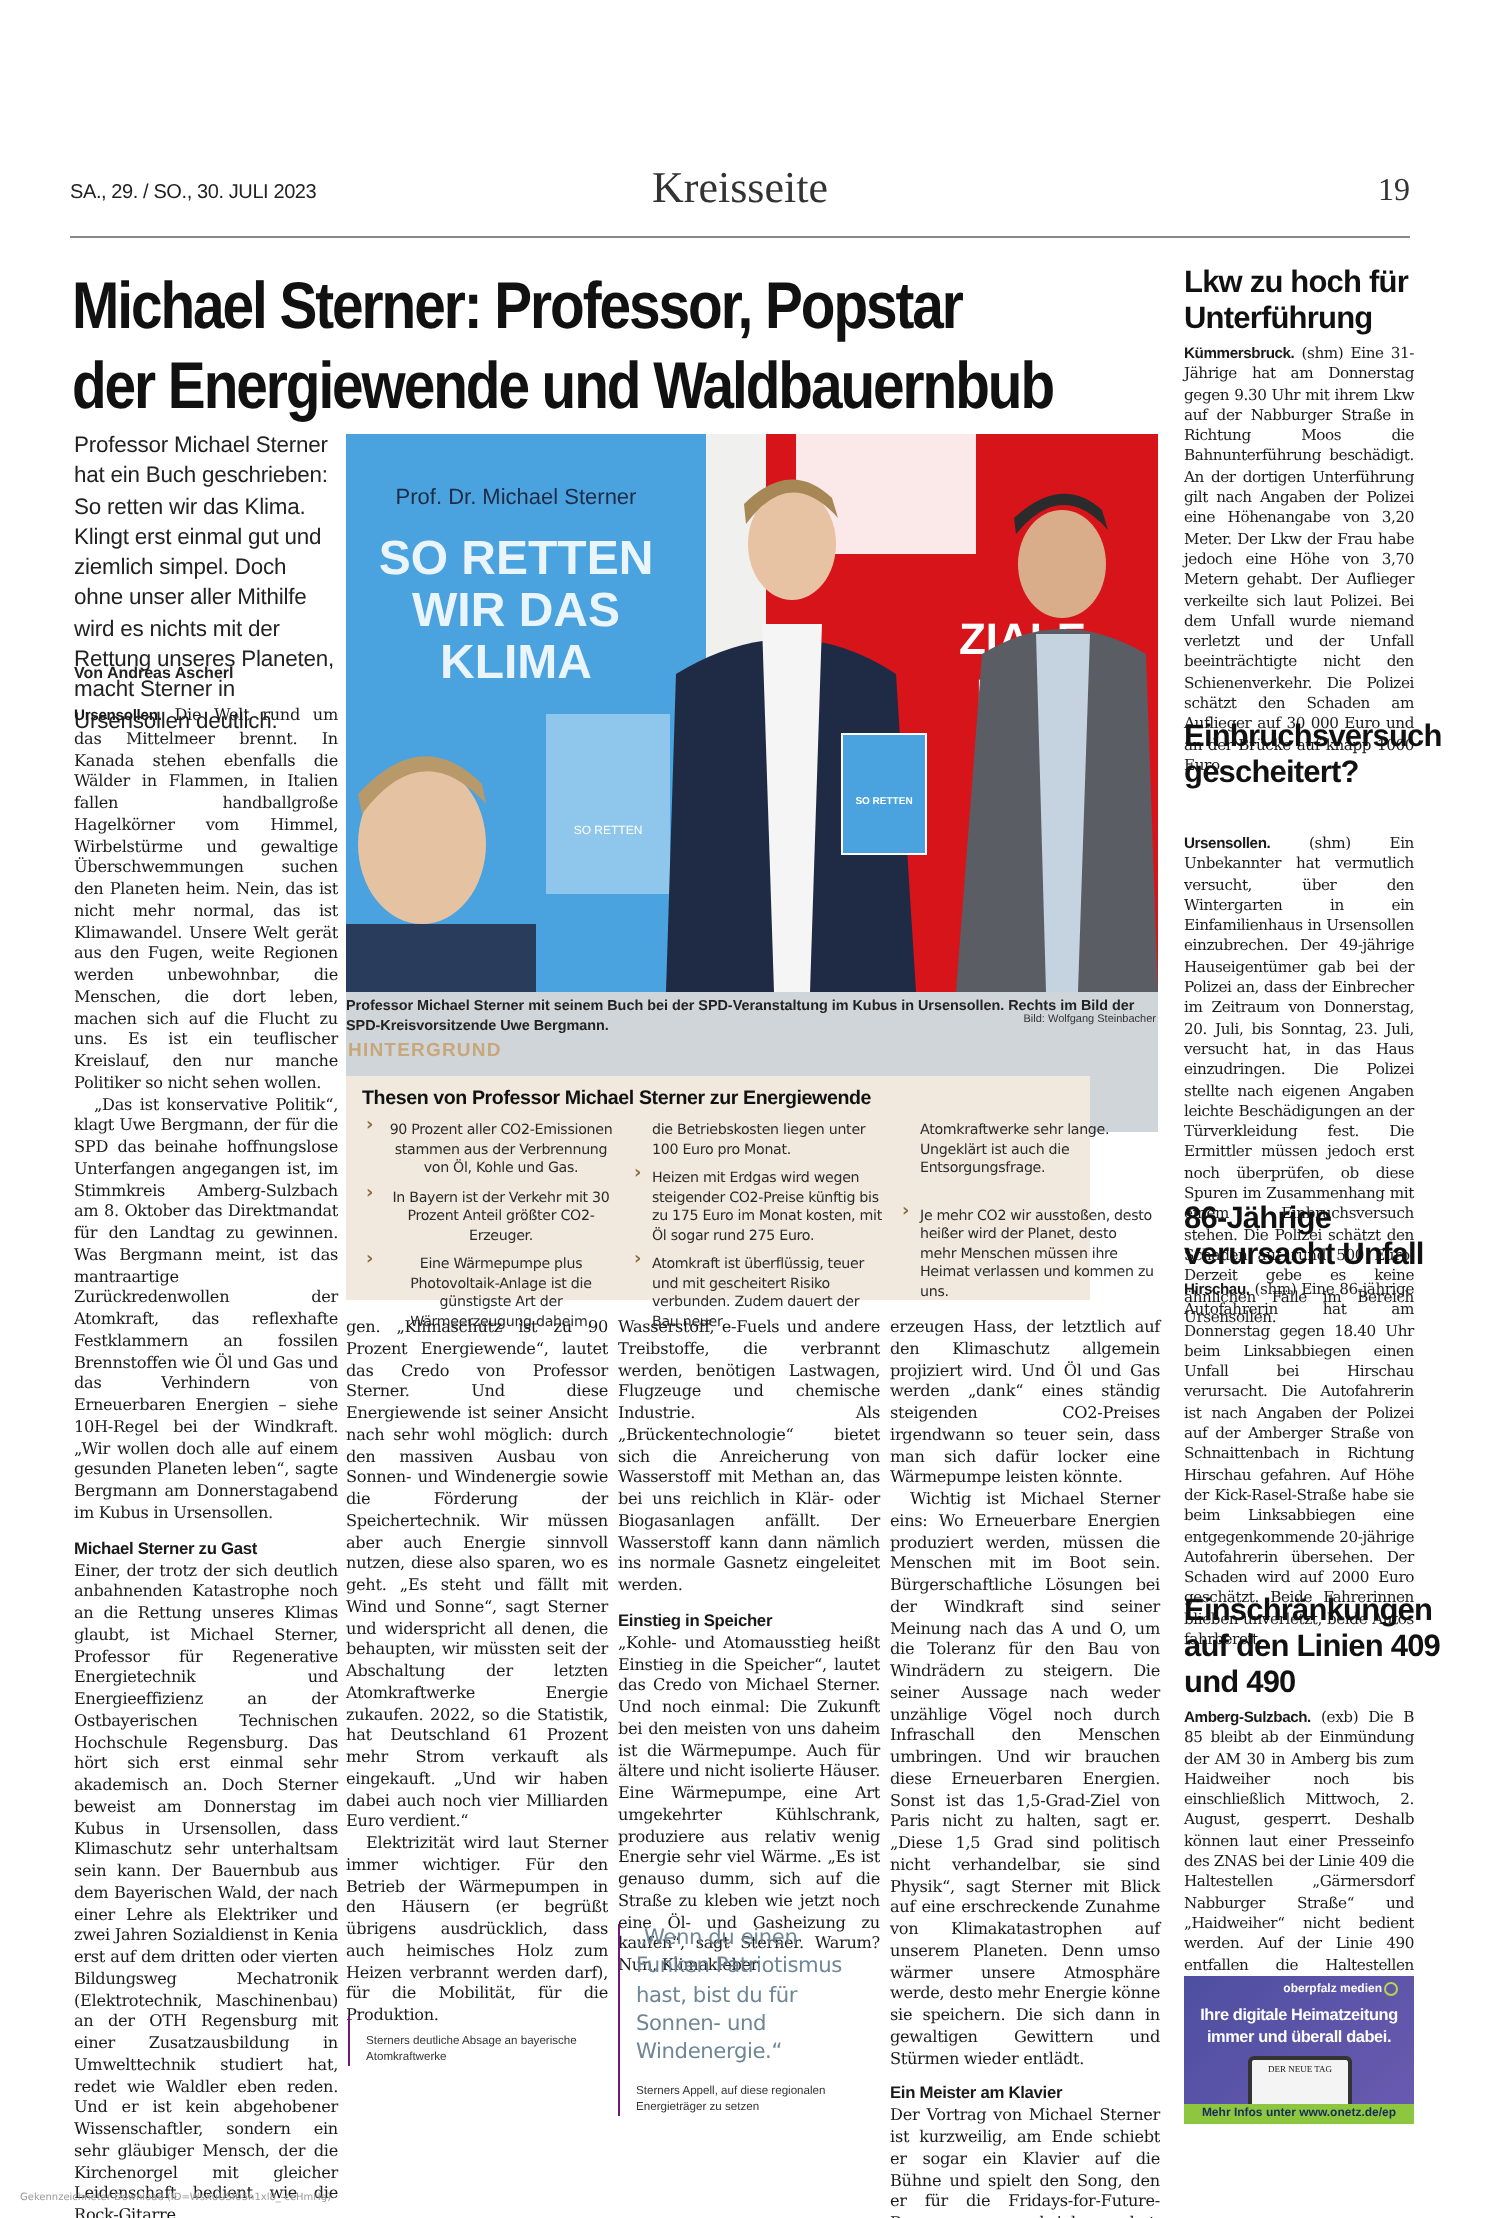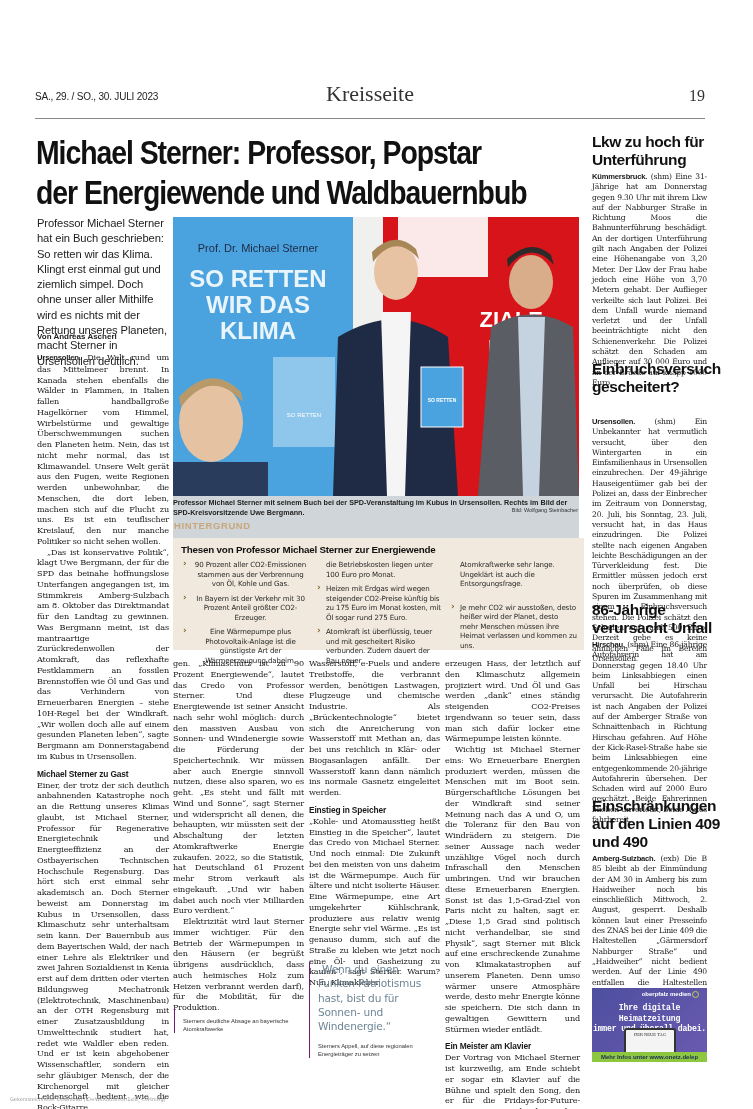--- a/index.html
+++ b/index.html
@@ -21,38 +21,38 @@
   .body-col p { text-indent: 0; }
   .body-col p.ind { text-indent: 10px; }
   .dateline { font-family: "Liberation Sans", sans-serif; font-weight: bold; font-size: 7.6px; }
   .subhead { font-family: "Liberation Sans", sans-serif; font-weight: bold; font-size: 8.4px; line-height: 12px; margin-top: 6px; text-align: left; }
 
   .photo { position: absolute; left: 173px; top: 217px; width: 406px; height: 349px; overflow: hidden; background: #cfd5d8; }
   .caption { position: absolute; left: 173px; top: 498px; width: 406px; font-family: "Liberation Sans", sans-serif; font-weight: bold; font-size: 7.2px; line-height: 9.5px; color: #222; }
   .credit { position: absolute; right: 175px; top: 507px; font-family: "Liberation Sans", sans-serif; font-size: 5.5px; color: #333; }
 
   .bg-label { position: absolute; left: 174px; top: 520px; font-family: "Liberation Sans", sans-serif; font-weight: bold; font-size: 9.5px; letter-spacing: 0.6px; color: #c8a77a; }
-  .box { position: absolute; left: 173px; top: 538px; width: 411px; height: 112px; background: #f1e9dd; }
+  .box { position: absolute; left: 173px; top: 538px; width: 372px; height: 112px; background: #f1e9dd; }
   .box-title { position: absolute; left: 8px; top: 6px; font-family: "Liberation Sans", sans-serif; font-weight: bold; font-size: 9.8px; color: #111; letter-spacing: -0.2px; }
   .box-col { position: absolute; top: 22px; width: 128px; font-family: "DejaVu Sans", sans-serif; font-size: 7.1px; line-height: 9.5px; color: #2a2a2a; letter-spacing: -0.15px; }
   .bullet { position: relative; padding-left: 11px; margin-bottom: 5px; }
   .bullet::before { content: "›"; position: absolute; left: 2px; top: -1px; font-weight: bold; color: #8a6a3b; font-size: 9px; }
   .cont { padding-left: 11px; margin-bottom: 5px; }
 
   .quote { position: absolute; border-left: 1px solid #701a75; padding-left: 8px; }
   .quote-text { font-family: "DejaVu Sans", sans-serif; font-size: 10.6px; line-height: 14.3px; color: #6f8696; letter-spacing: -0.2px; }
   .quote-src { margin-top: 10px; font-family: "Liberation Sans", sans-serif; font-size: 5.8px; line-height: 7.5px; color: #333; }
 
   .side-h { position: absolute; left: 592px; width: 140px; font-family: "Liberation Sans", sans-serif; font-weight: bold; font-size: 15.5px; line-height: 18px; color: #111; letter-spacing: -0.4px; }
   .side-b { position: absolute; left: 592px; width: 115px; font-size: 7.6px; line-height: 10.3px; text-align: justify; color: #1a1a1a; letter-spacing: -0.2px; }
 
   .ad { position: absolute; left: 592px; top: 988px; width: 115px; height: 74px; background: linear-gradient(135deg, #4e4fa0 0%, #6a5ab0 100%); overflow: hidden; }
   .ad-brand { position: absolute; right: 8px; top: 3px; font-family: "Liberation Sans", sans-serif; font-weight: bold; font-size: 6px; color: #fff; }
   .ad-brand-dot { display: inline-block; width: 7px; height: 7px; border: 1.5px solid #b9d54a; border-radius: 50%; vertical-align: middle; margin-left: 1px; }
-  .ad-text { position: absolute; left: 0; right: 0; top: 15px; text-align: center; font-family: Liberation Mono, monospace; font-weight: bold; font-size: 8.2px; line-height: 10.5px; color: #fff; letter-spacing: -0.2px; }
+  .ad-text { position: absolute; left: 0; right: 0; top: 15px; text-align: center; font-family: Liberation Sans, sans-serif; font-weight: bold; font-size: 8.2px; line-height: 10.5px; color: #fff; letter-spacing: -0.2px; }
   .ad-tablet { position: absolute; left: 32px; top: 40px; width: 52px; height: 24px; background: #f4f4f4; border: 2px solid #333; border-bottom: none; border-radius: 3px 3px 0 0; }
   .ad-tablet span { display: block; text-align: center; font-family: "Liberation Serif", serif; font-size: 4.5px; color: #222; margin-top: 2px; }
   .ad-footer { position: absolute; left: 0; right: 0; bottom: 0; height: 10px; background: #8dc63f; text-align: center; font-family: "Liberation Sans", sans-serif; font-weight: bold; font-size: 6px; line-height: 10px; color: #1a2c5a; }
 
   .download-note { position: absolute; left: 10px; top: 1096px; font-family: "DejaVu Sans", sans-serif; font-size: 5px; color: #9a9a9a; }
 </style>
 </head>
 <body>
 
 <div class="masthead">

